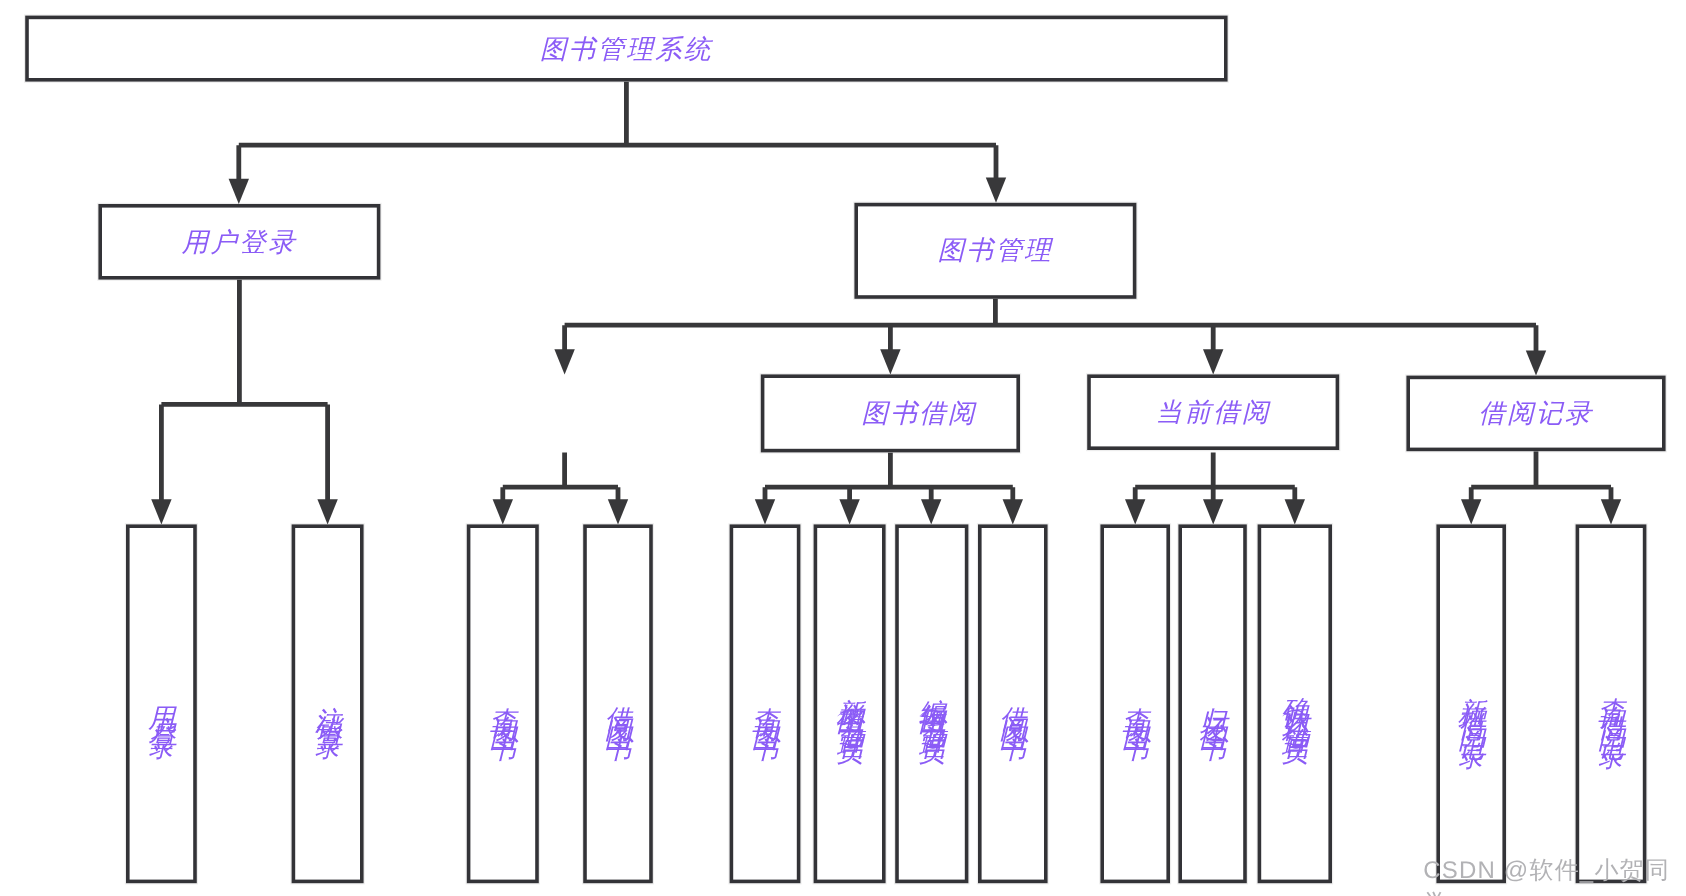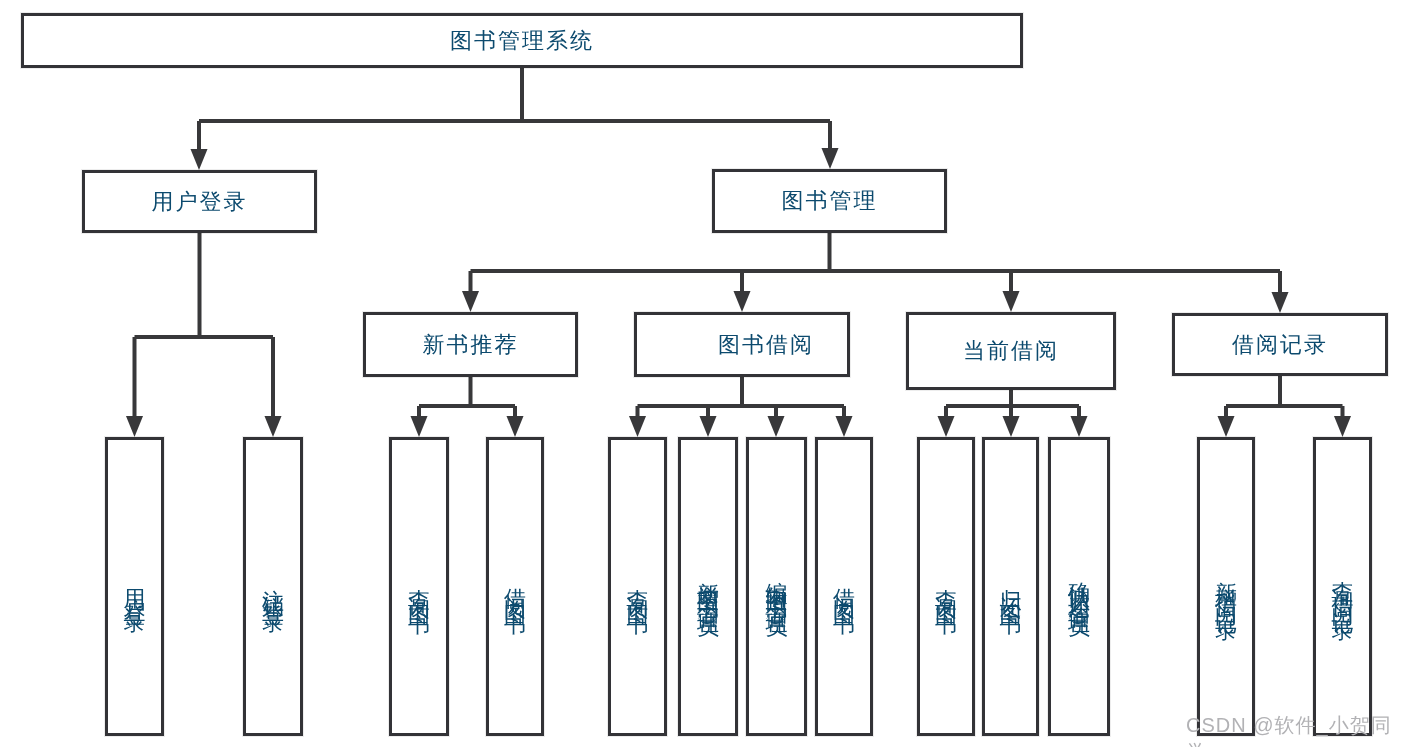--- a/index.html
+++ b/index.html
@@ -3,24 +3,25 @@
 <meta charset="utf-8">
 <style>
   html,body { margin:0; padding:0; background:#ffffff; }
   .stage {
     position:relative; width:1405px; height:747px; background:#ffffff;
     font-family:"Liberation Sans", sans-serif; overflow:hidden;
   }
   svg.connectors { position:absolute; left:0; top:0; width:1405px; height:747px; }
   .box {
     position:absolute; box-sizing:border-box; background:#ffffff;
-    border:3px solid #333337; color:#0c4a6e;
+    border:3px solid #333337; color:#8b5cf6;
     display:flex; align-items:center; justify-content:center;
     font-size:22px; letter-spacing:2px; white-space:nowrap;
     box-shadow:0 0 0 1px rgba(0,0,0,0.07);
+    font-style:italic;
   }
   .leaf {
     writing-mode:vertical-rl; text-orientation:mixed;
     font-size:22px; letter-spacing:8px; white-space:normal;
   }
   .leaf.tight { letter-spacing:5px; }
   .watermark {
     position:absolute; left:1186px; top:712px; z-index:5;
     font-size:20px; color:#b2b2b5; letter-spacing:1px;
   }
@@ -66,25 +67,24 @@
       <polygon points="1011,437 1002.5,416 1019.5,416"></polygon>
       <polygon points="1079,437 1070.5,416 1087.5,416"></polygon>
       <polygon points="1226,437 1217.5,416 1234.5,416"></polygon>
       <polygon points="1342.5,437 1334,416 1351,416"></polygon>
     </g>
   </svg>
 
   <div class="box" style="left:21px; top:13px; width:1002px; height:55px;">图书管理系统</div>
 
   <div class="box" style="left:82px; top:170px; width:235px; height:63px;">用户登录</div>
-  <div class="box" style="left:712px; top:169px; width:235px; height:64px;text-align:center;">图书管理</div>
+  <div class="box" style="left:712px; top:169px; width:235px; height:80px;text-align:center;">图书管理</div>
 
-  <div class="box" style="left:363px; top:312px; width:215px; height:65px;">新书推荐</div>
   <div class="box" style="left:634px; top:312px; width:216px; height:65px;padding-left:48px;">图书借阅</div>
-  <div class="box" style="left:906px; top:312px; width:210px; height:78px;">当前借阅</div>
+  <div class="box" style="left:906px; top:312px; width:210px; height:63px;">当前借阅</div>
   <div class="box" style="left:1172px; top:313px; width:216px; height:63px;">借阅记录</div>
 
   <div class="box leaf" style="left:105px; top:437px; width:59px; height:299px;">用户登录</div>
   <div class="box leaf" style="left:243px; top:437px; width:60px; height:299px;">注销登录</div>
 
   <div class="box leaf" style="left:389px; top:437px; width:60px; height:299px;">查询图书</div>
   <div class="box leaf" style="left:486px; top:437px; width:58px; height:299px;">借阅图书</div>
 
   <div class="box leaf" style="left:608px; top:437px; width:59px; height:299px;">查询图书</div>
   <div class="box leaf tight" style="left:678px; top:437px; width:60px; height:299px;">新增图书（管理员）</div>

